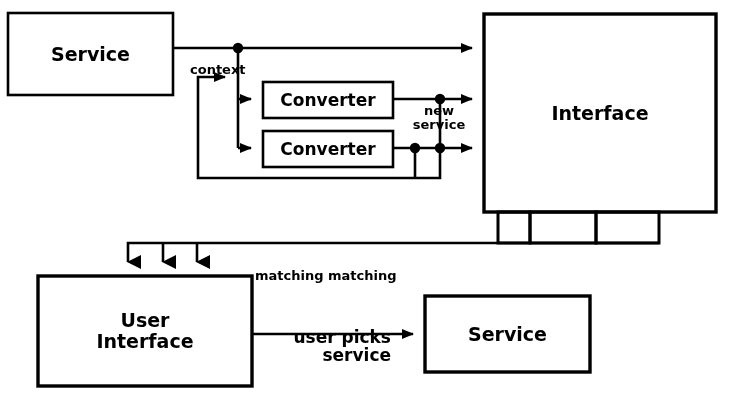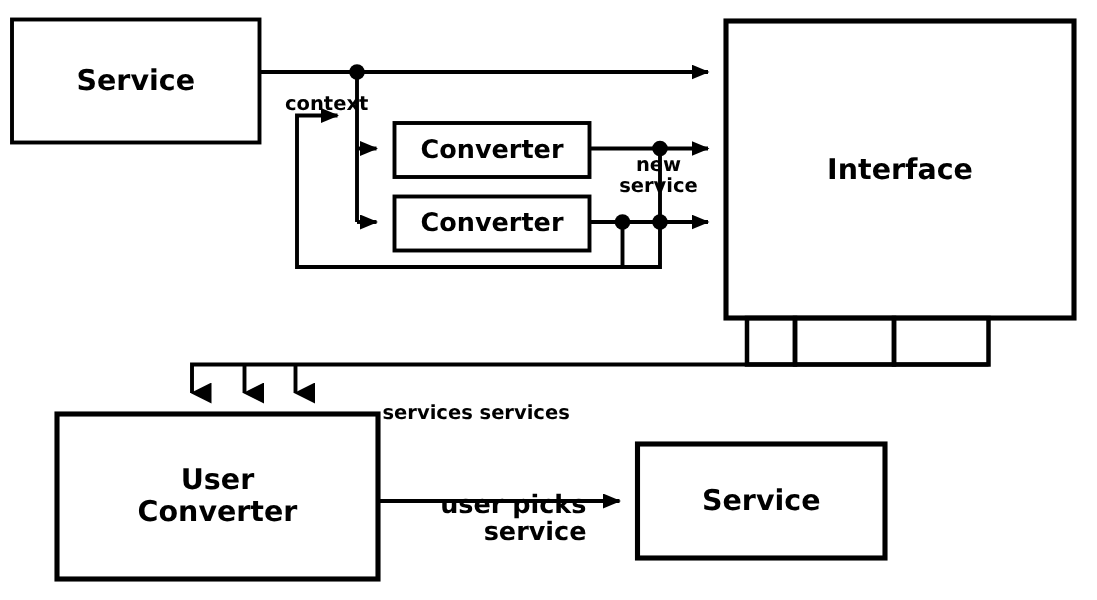--- a/index.html
+++ b/index.html
@@ -93,27 +93,27 @@
 
   <div class="boxlabel" style="left:8px;top:13px;width:165px;height:82px;font-size:19px;">Service</div>
 
   <div class="boxlabel" style="left:263px;top:82px;width:130px;height:36px;font-size:17px;">Converter</div>
 
   <div class="boxlabel" style="left:263px;top:131px;width:130px;height:36px;font-size:17px;">Converter</div>
 
   <div class="boxlabel" style="left:484px;top:14px;width:232px;height:198px;font-size:19px;">Interface</div>
 
   <div class="boxlabel" style="left:38px;top:276px;width:214px;height:110px;font-size:19px;white-space:pre-line;">User
-Converter</div>
+Interface</div>
 
   <div class="boxlabel" style="left:425px;top:296px;width:165px;height:76px;font-size:19px;">Service</div>
 
   <div class="edgelabel" style="left:190px;top:20px;width:86px;font-size:13px;text-align:left;">context</div>
 
   <div class="edgelabel" style="left:398px;top:61px;width:82px;font-size:13px;text-align:center;">new
 service</div>
 
-  <div class="edgelabel" style="left:255px;top:226px;width:190px;font-size:13px;text-align:left;">services services</div>
+  <div class="edgelabel" style="left:255px;top:226px;width:190px;font-size:13px;text-align:left;">matching matching</div>
 
   <div class="edgelabel" style="left:281px;top:286px;width:110px;font-size:17px;text-align:right;">user picks
 service</div>
 
 </div>
 
 </body></html>

